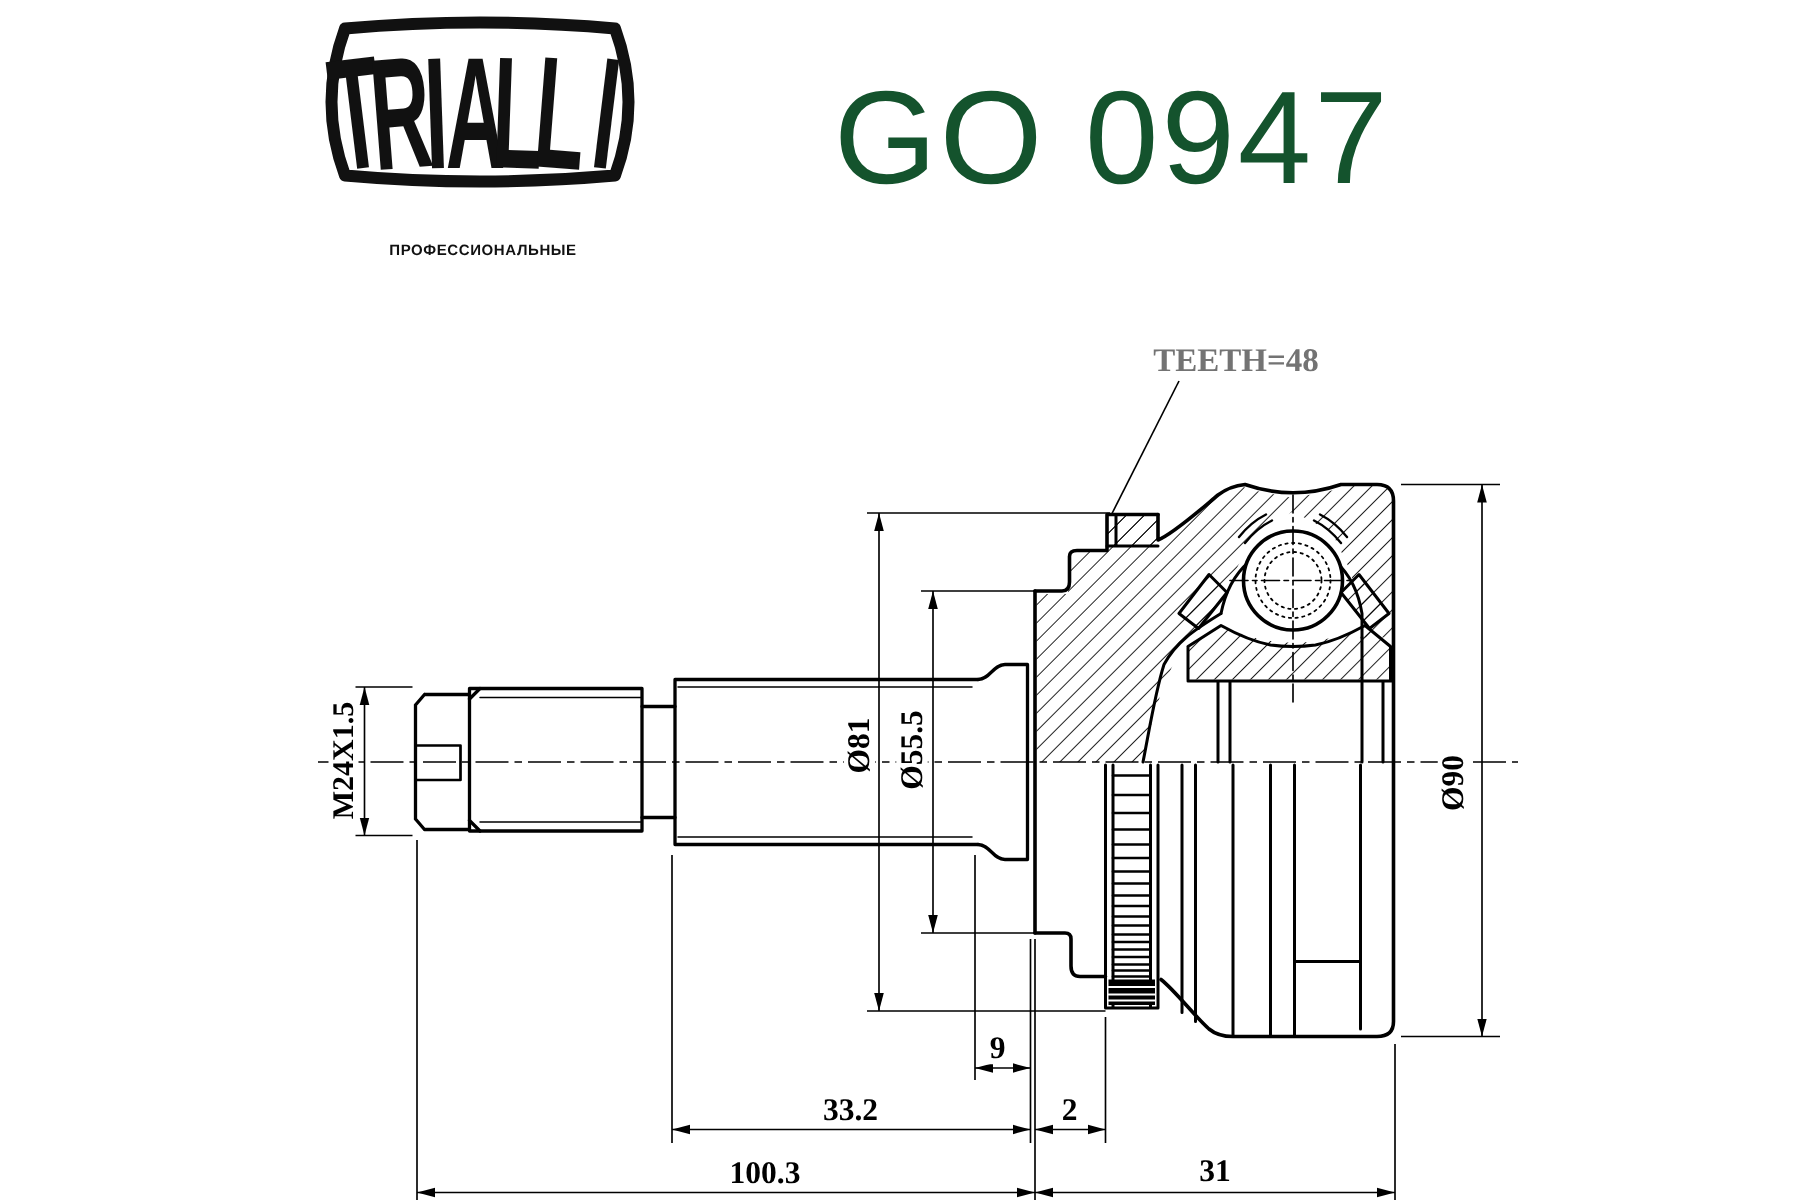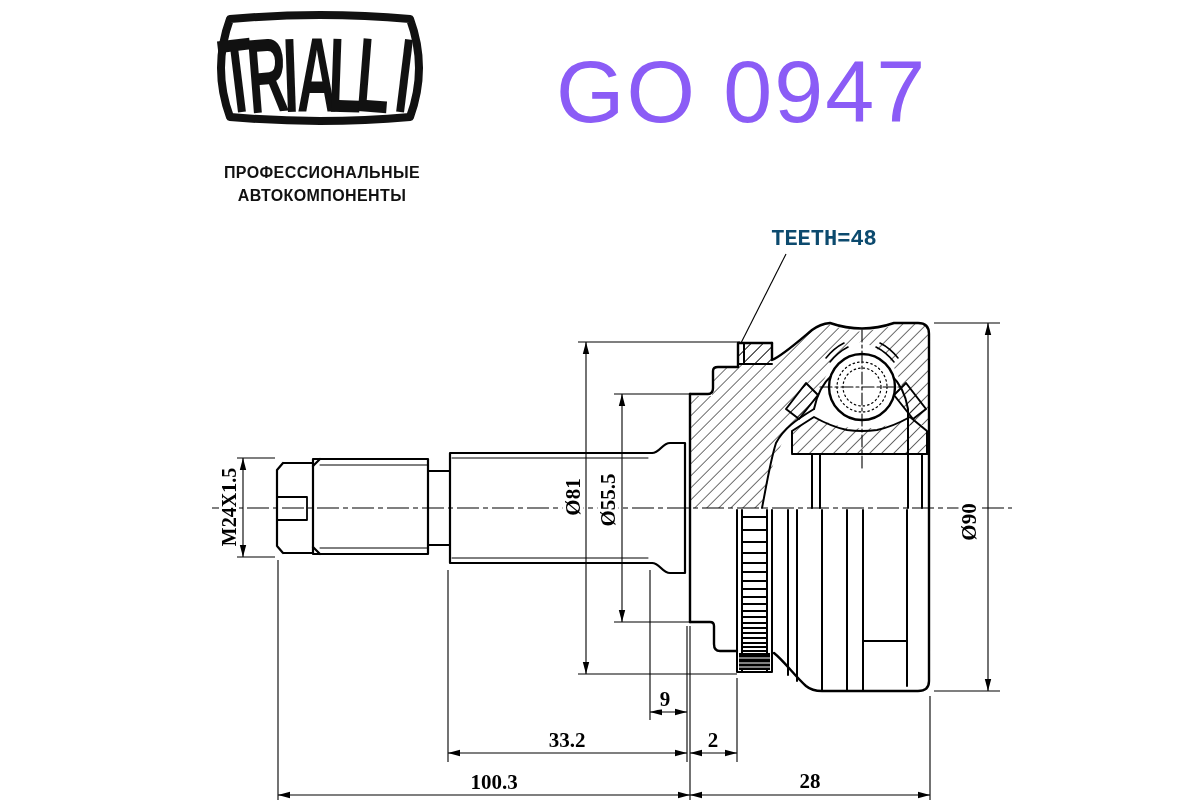--- a/index.html
+++ b/index.html
@@ -1,29 +1,29 @@
 <!DOCTYPE html>
 <html><head>
 <meta charset="utf-8">
 <style>
   html,body{margin:0;padding:0;}
   body{width:1200px;height:800px;position:relative;background:#ffffff;overflow:hidden;
        font-family:"Liberation Sans",sans-serif;}
   .stage{position:absolute;left:0;top:0;width:1200px;height:800px;}
   svg{position:absolute;left:0;top:0;}
   .part-number{position:absolute;left:556px;top:48px;font-family:"Liberation Sans",sans-serif;
-       font-size:88px;font-weight:400;letter-spacing:2px;color:#8b5cf6;line-height:1;white-space:nowrap;}
+       font-size:88px;font-weight:400;letter-spacing:2px;color:#14532d;line-height:1;white-space:nowrap;}
   .tagline{position:absolute;left:207px;top:161px;width:230px;text-align:center;
-       font-size:16px;font-weight:bold;letter-spacing:.4px;line-height:1.45;color:#111;}
+       font-size:10px;font-weight:bold;letter-spacing:.4px;line-height:1.45;color:#111;}
   .dim-label{position:absolute;font-family:"Liberation Serif",serif;font-weight:bold;
        font-size:21px;color:#000;background:#fff;padding:0 2px;white-space:nowrap;line-height:1;}
   .hor{transform:translate(-50%,-50%);}
   .rot{transform:translate(-50%,-50%) rotate(-90deg);}
-  .callout{position:absolute;font-family:Liberation Mono, monospace;font-weight:bold;
-       font-size:22px;color:#0c4a6e;white-space:nowrap;line-height:1;transform:translate(-50%,-50%);}
+  .callout{position:absolute;font-family:Liberation Serif, serif;font-weight:bold;
+       font-size:22px;color:#737373;white-space:nowrap;line-height:1;transform:translate(-50%,-50%);}
 </style>
 </head>
 <body>
 
 <div class="stage">
 
   <svg width="1200" height="800" viewBox="0 0 1200 800">
     <defs>
       <marker id="arr" viewBox="0 0 12 8" refX="12" refY="4" markerWidth="12" markerHeight="8" orient="auto-start-reverse" markerUnits="userSpaceOnUse">
         <path d="M0,0.8 L12,4 L0,7.2 Z" fill="#000"></path>
@@ -124,31 +124,30 @@
       <text transform="translate(87,106) rotate(-2) scale(0.52,1)">I</text>
       <text transform="translate(112,106) scale(0.52,1)">A</text>
       <text transform="translate(139,106) rotate(2) scale(0.52,1)">L</text>
       <text transform="translate(166,106) rotate(4.5) scale(0.52,1)">L</text>
       <text transform="translate(195,106) rotate(7) scale(0.52,1)">I</text>
     </g>
   </svg>
 
   <div class="tagline">
     <div>ПРОФЕССИОНАЛЬНЫЕ</div>
-    <div>АВТОКОМПОНЕНТЫ</div>
   </div>
 
   <div class="part-number">GO 0947</div>
 
   <div class="callout" style="left:824px;top:240px;">TEETH=48</div>
 
   <div class="dim-label rot" style="left:229px;top:507px;font-size:20px;">M24X1.5</div>
   <div class="dim-label rot" style="left:573px;top:497px;">Ø81</div>
   <div class="dim-label rot" style="left:608px;top:500px;">Ø55.5</div>
   <div class="dim-label rot" style="left:969px;top:522px;">Ø90</div>
 
   <div class="dim-label hor" style="left:665px;top:699px;">9</div>
   <div class="dim-label hor" style="left:567px;top:740px;">33.2</div>
   <div class="dim-label hor" style="left:713px;top:740px;">2</div>
-  <div class="dim-label hor" style="left:494px;top:782px;font-family:Liberation Serif, serif;">100.3</div>
-  <div class="dim-label hor" style="left:810px;top:781px;">28</div>
+  <div class="dim-label hor" style="left:510px;top:782px;font-family:Liberation Serif, serif;">100.3</div>
+  <div class="dim-label hor" style="left:810px;top:781px;">31</div>
 
 </div>
 
 </body></html>

